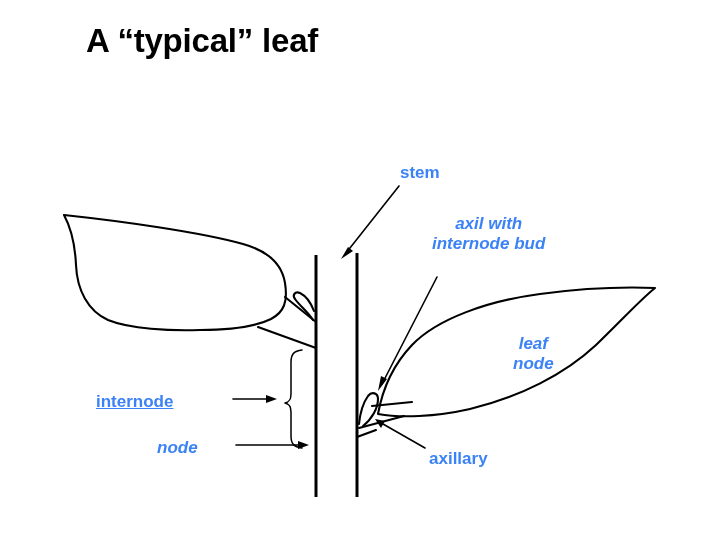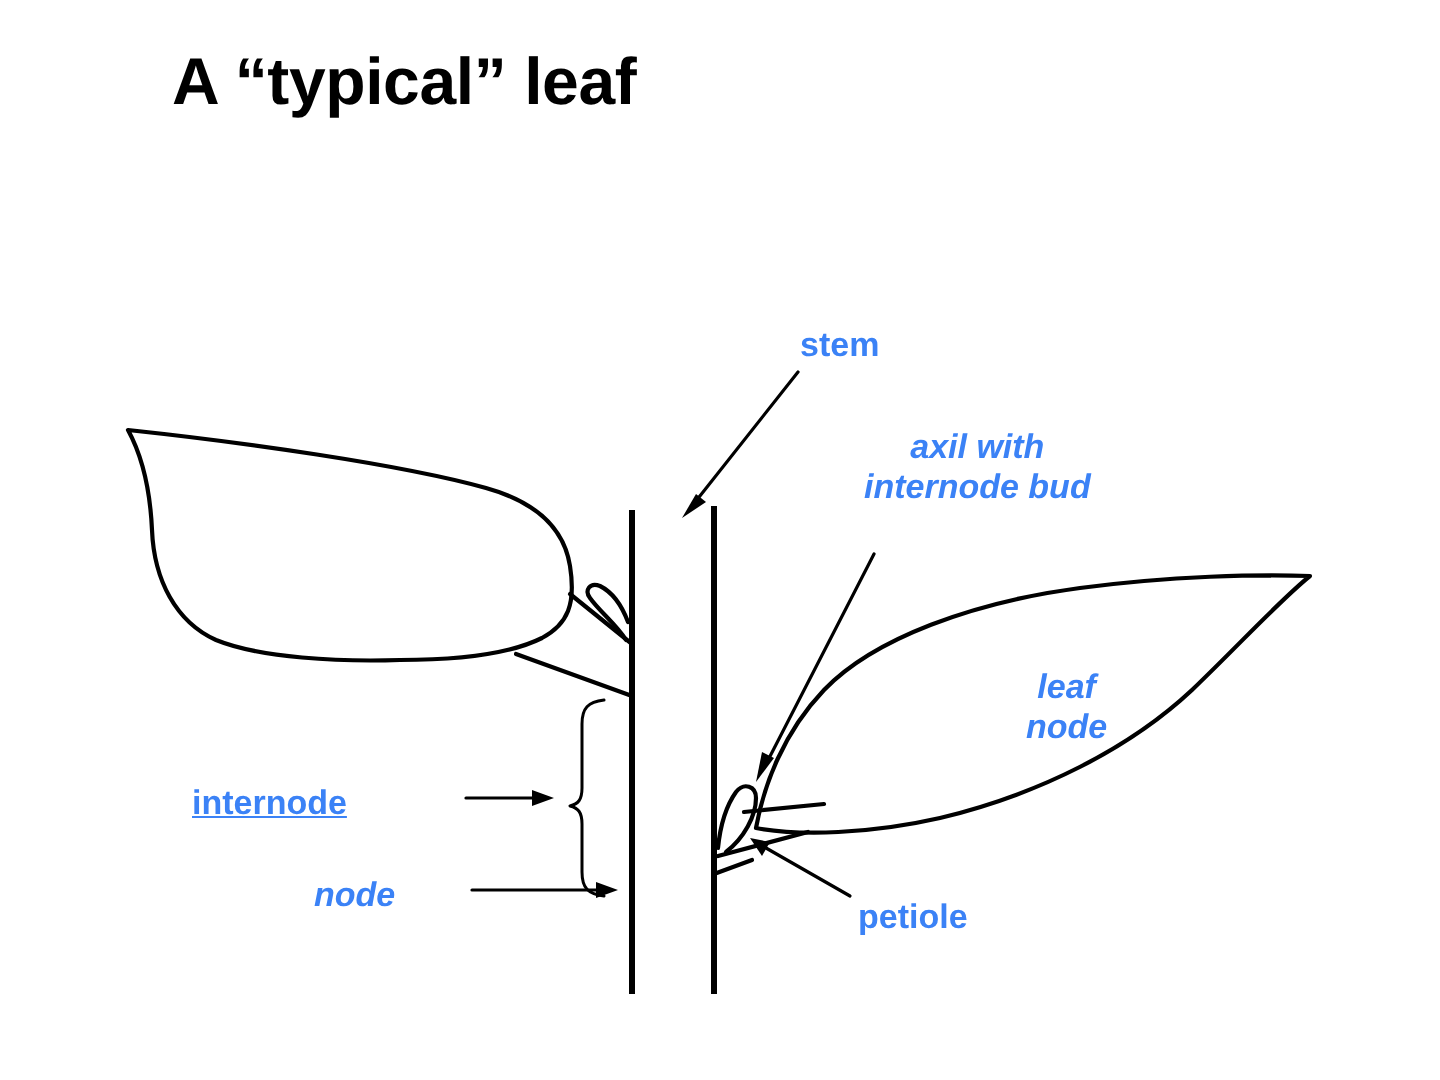--- a/index.html
+++ b/index.html
@@ -159,15 +159,15 @@
 
   <div class="diagram-label label-center" style="left:513px; top:323px;margin-top:11px;">
     <div>leaf</div>
     <div>node</div>
   </div>
 
   <div class="diagram-label" style="left:96px; top:392px;text-decoration:underline;">internode</div>
 
   <div class="diagram-label" style="left:157px; top:438px;font-style:italic;">node</div>
 
-  <div class="diagram-label" style="left:429px; top:449px;">petiole</div>
+  <div class="diagram-label" style="left:429px; top:449px;">axillary</div>
 
 </div>
 
 </body></html>

